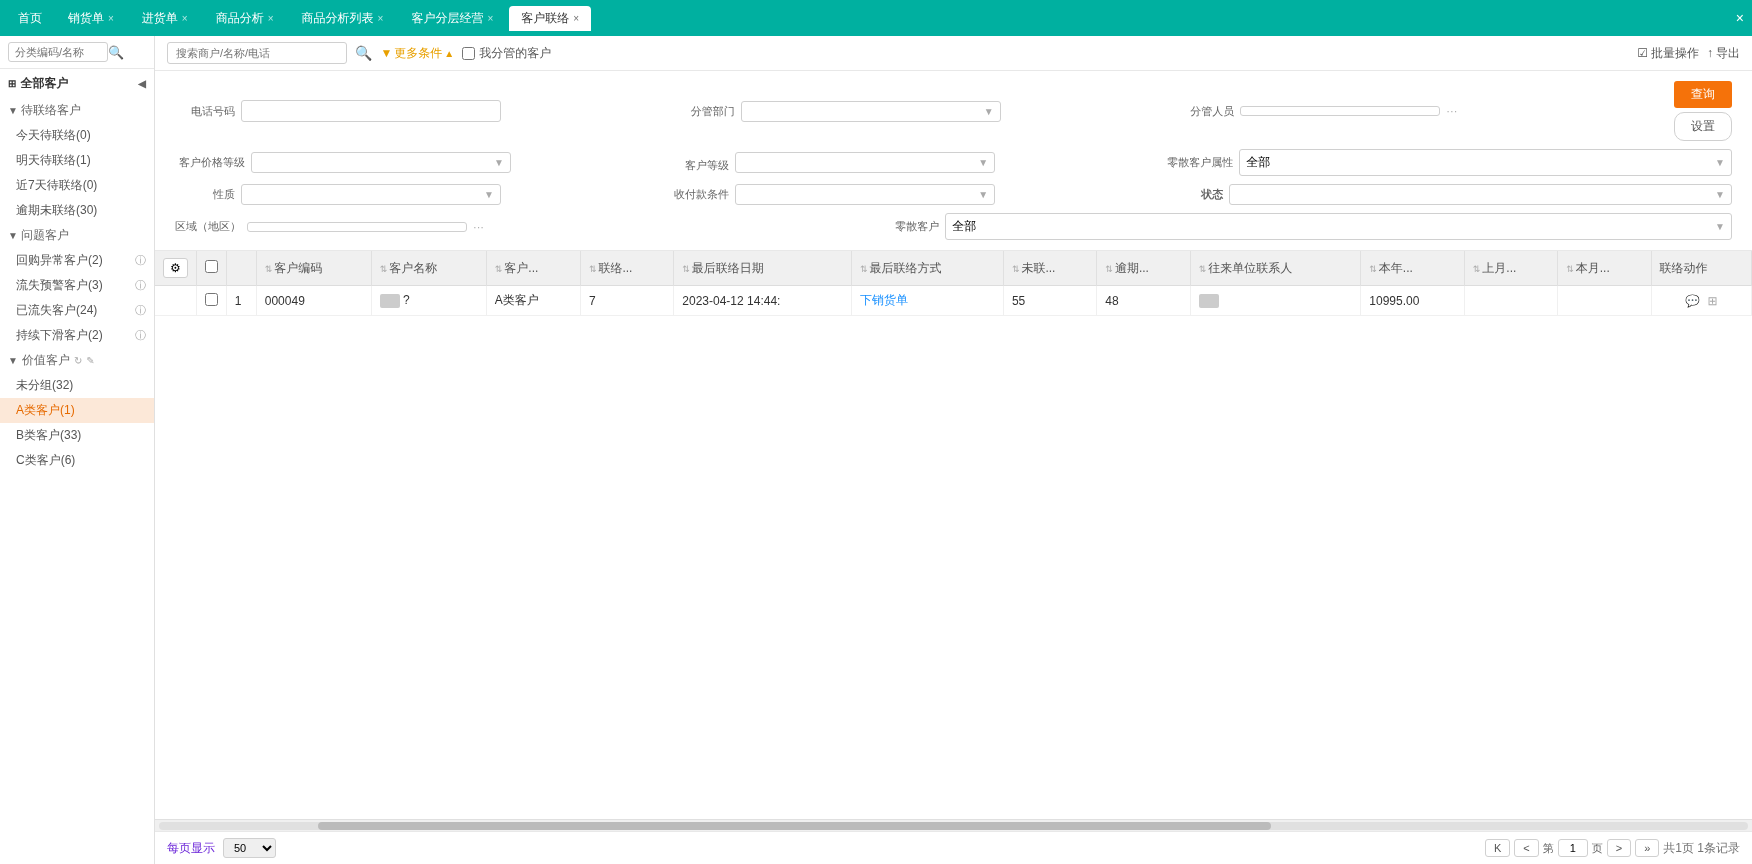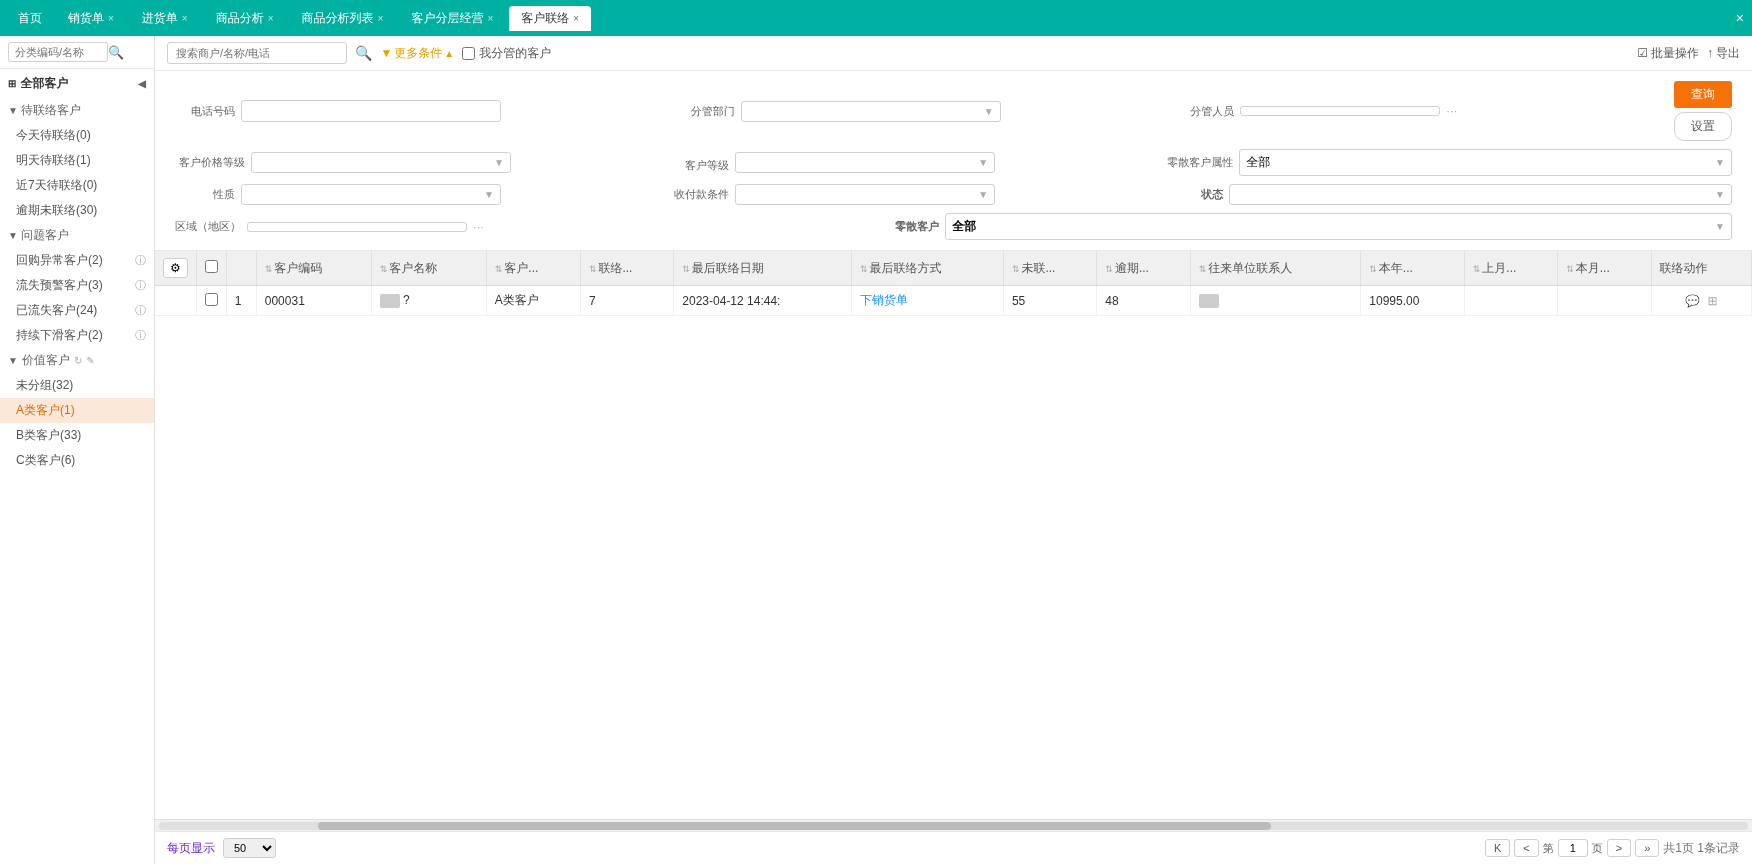--- a/index.html
+++ b/index.html
@@ -611,21 +611,21 @@
       </div>
 
       <div class="filter-row" style="margin-bottom:0;justify-content:center;">
         <div class="filter-field">
           <span class="filter-label">区域（地区）</span>
           <div class="filter-select" style="max-width:220px;">
             <span></span>
           </div>
           <span class="filter-dots">···</span>
         </div>
-        <div class="filter-field" style="margin-left:12px; flex:1.2;font-weight:bold;">
+        <div class="filter-field" style="margin-left:12px; flex:1.2;">
           <span class="filter-label" style="min-width:50px;">零散客户</span>
           <div class="filter-select" style="flex:1;">
             <span>全部</span>
               <span class="caret">▼</span>
           </div>
         </div>
       </div>
     </div>
 
     <div class="table-container">
@@ -654,21 +654,21 @@
             <th><span>联络动作</span></th>
           </tr>
         </thead>
         <tbody>
           <tr>
             <td></td>
             <td>
               <input type="checkbox" style="">
             </td>
             <td>1</td>
-            <td>000031</td>
+            <td>000049</td>
             <td>
               <span class="color-block" style="background:#cccccc;"></span>
               <span>?</span>
             </td>
             <td>A类客户</td>
             <td>7</td>
             <td>2023-04-12 14:44:</td>
             <td>
               <a class="link-text">下销货单</a>
             </td>

